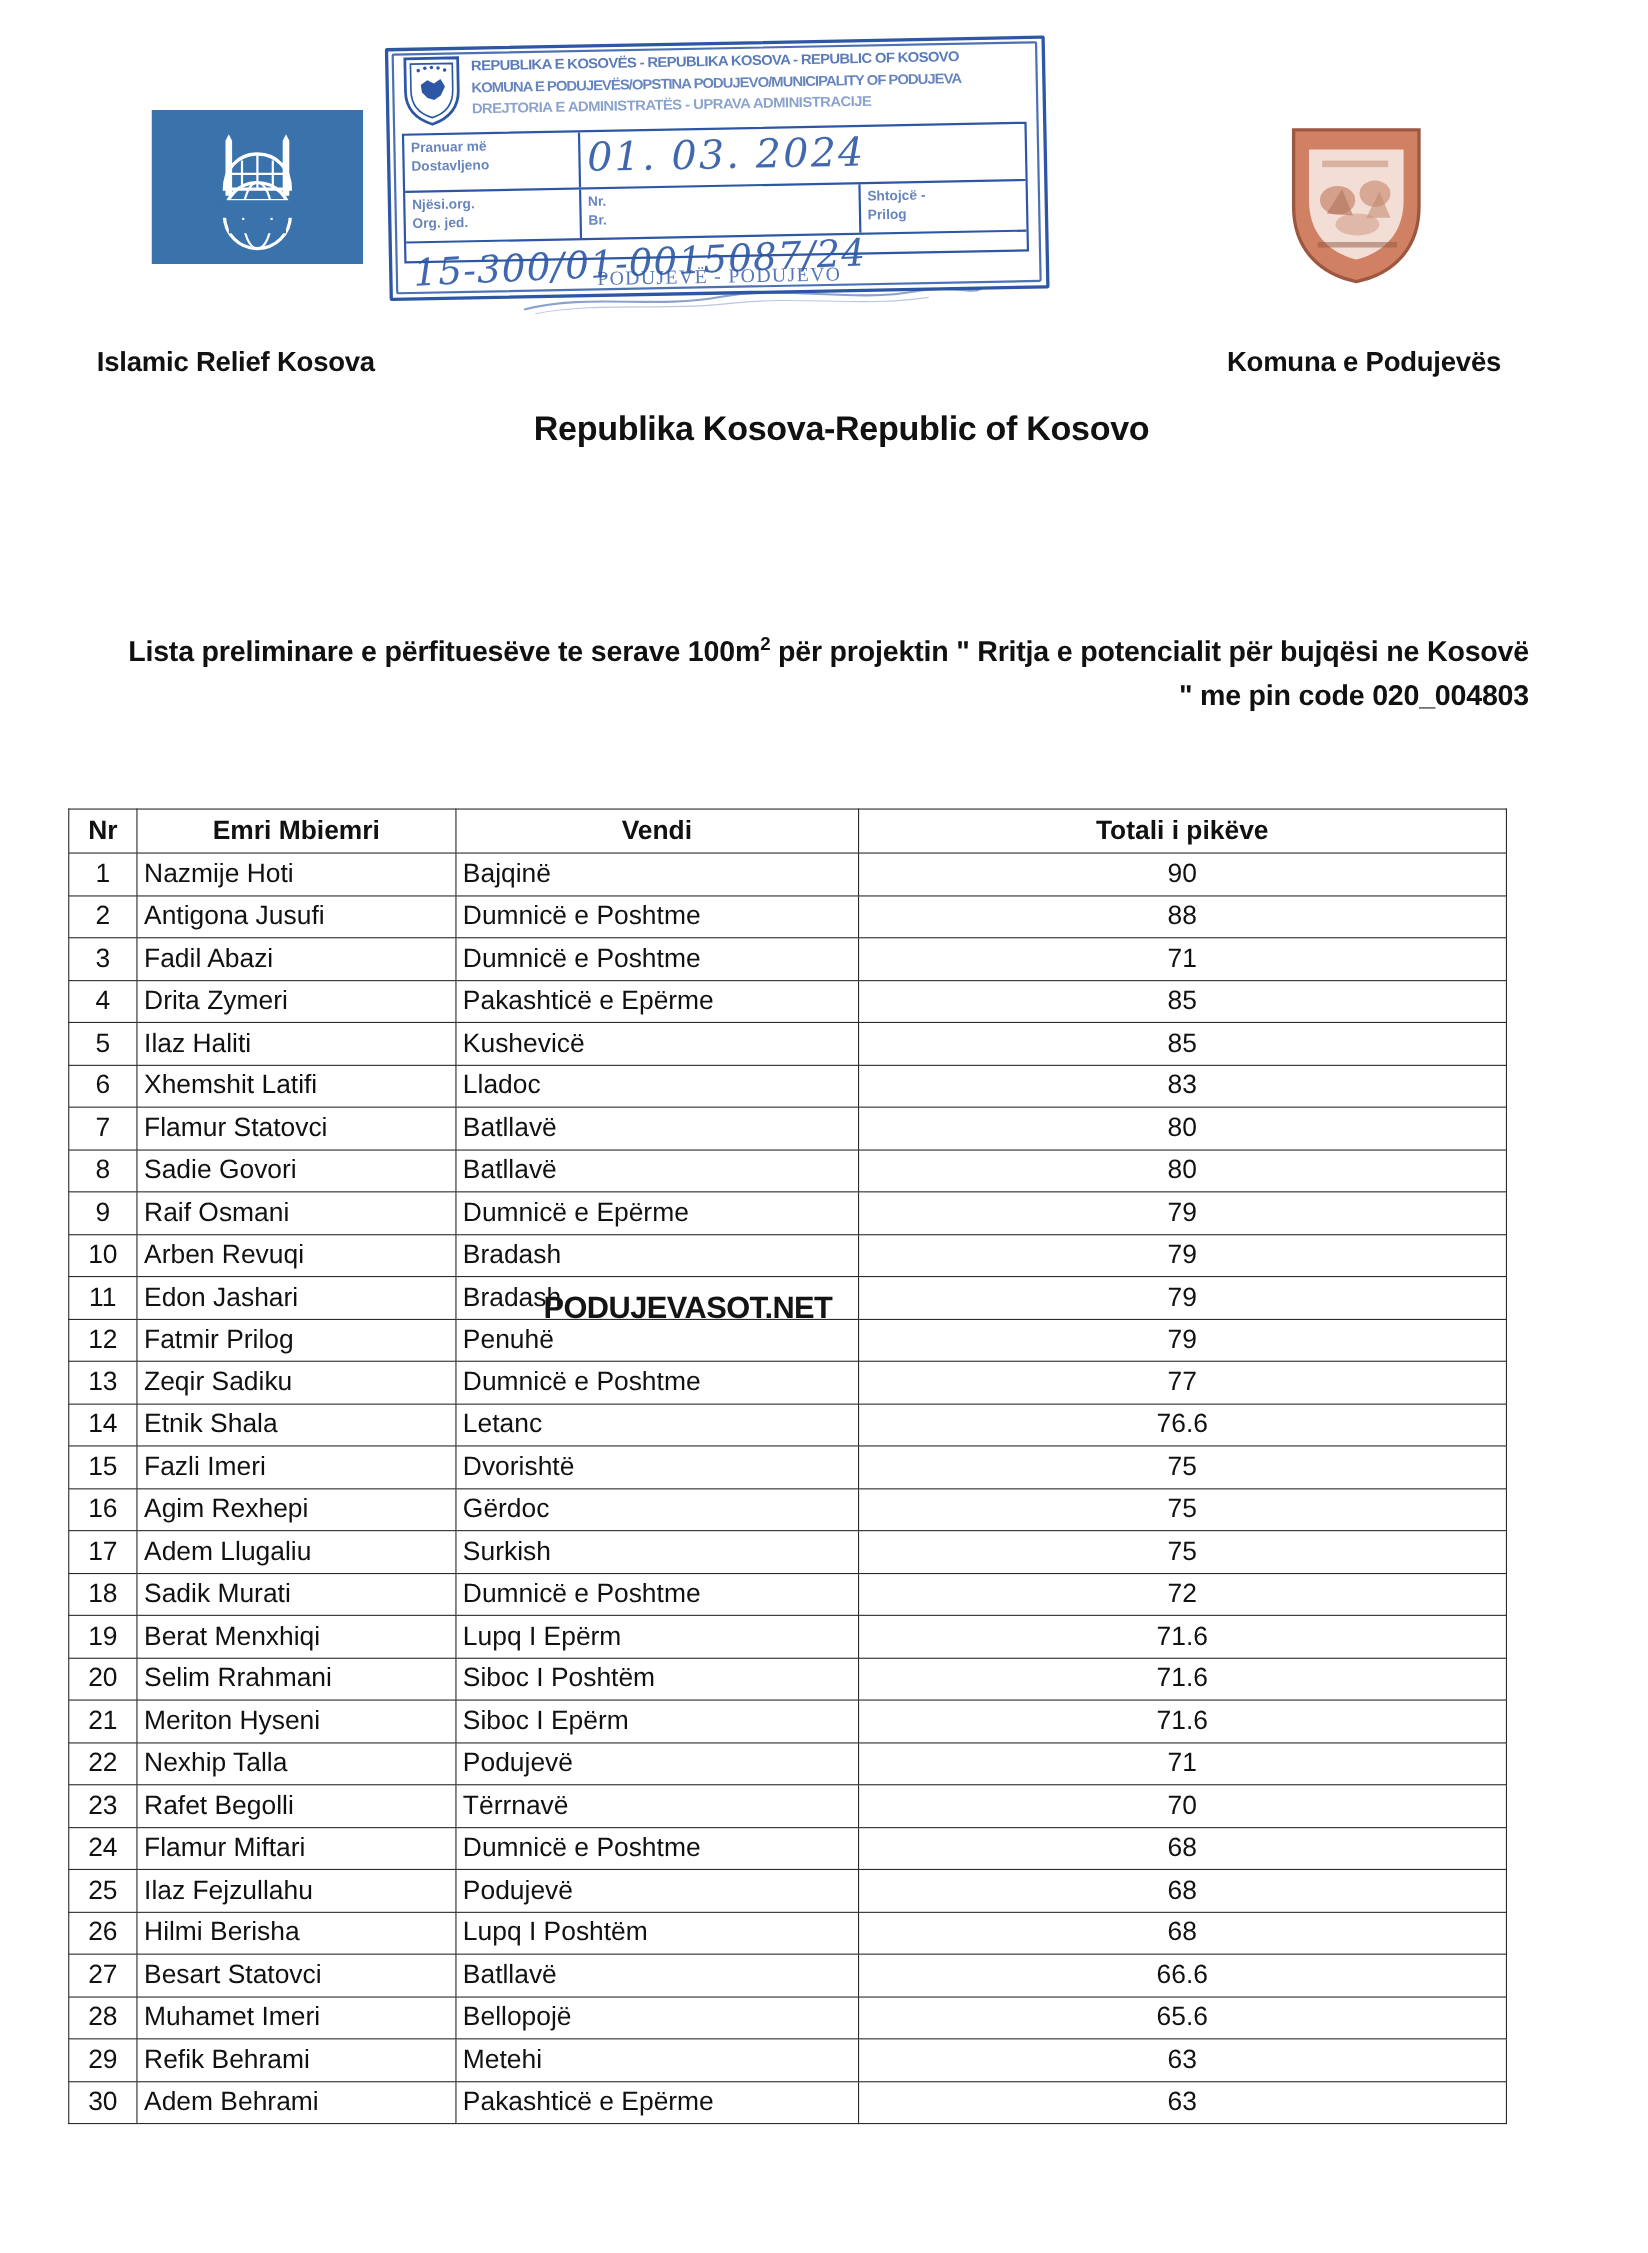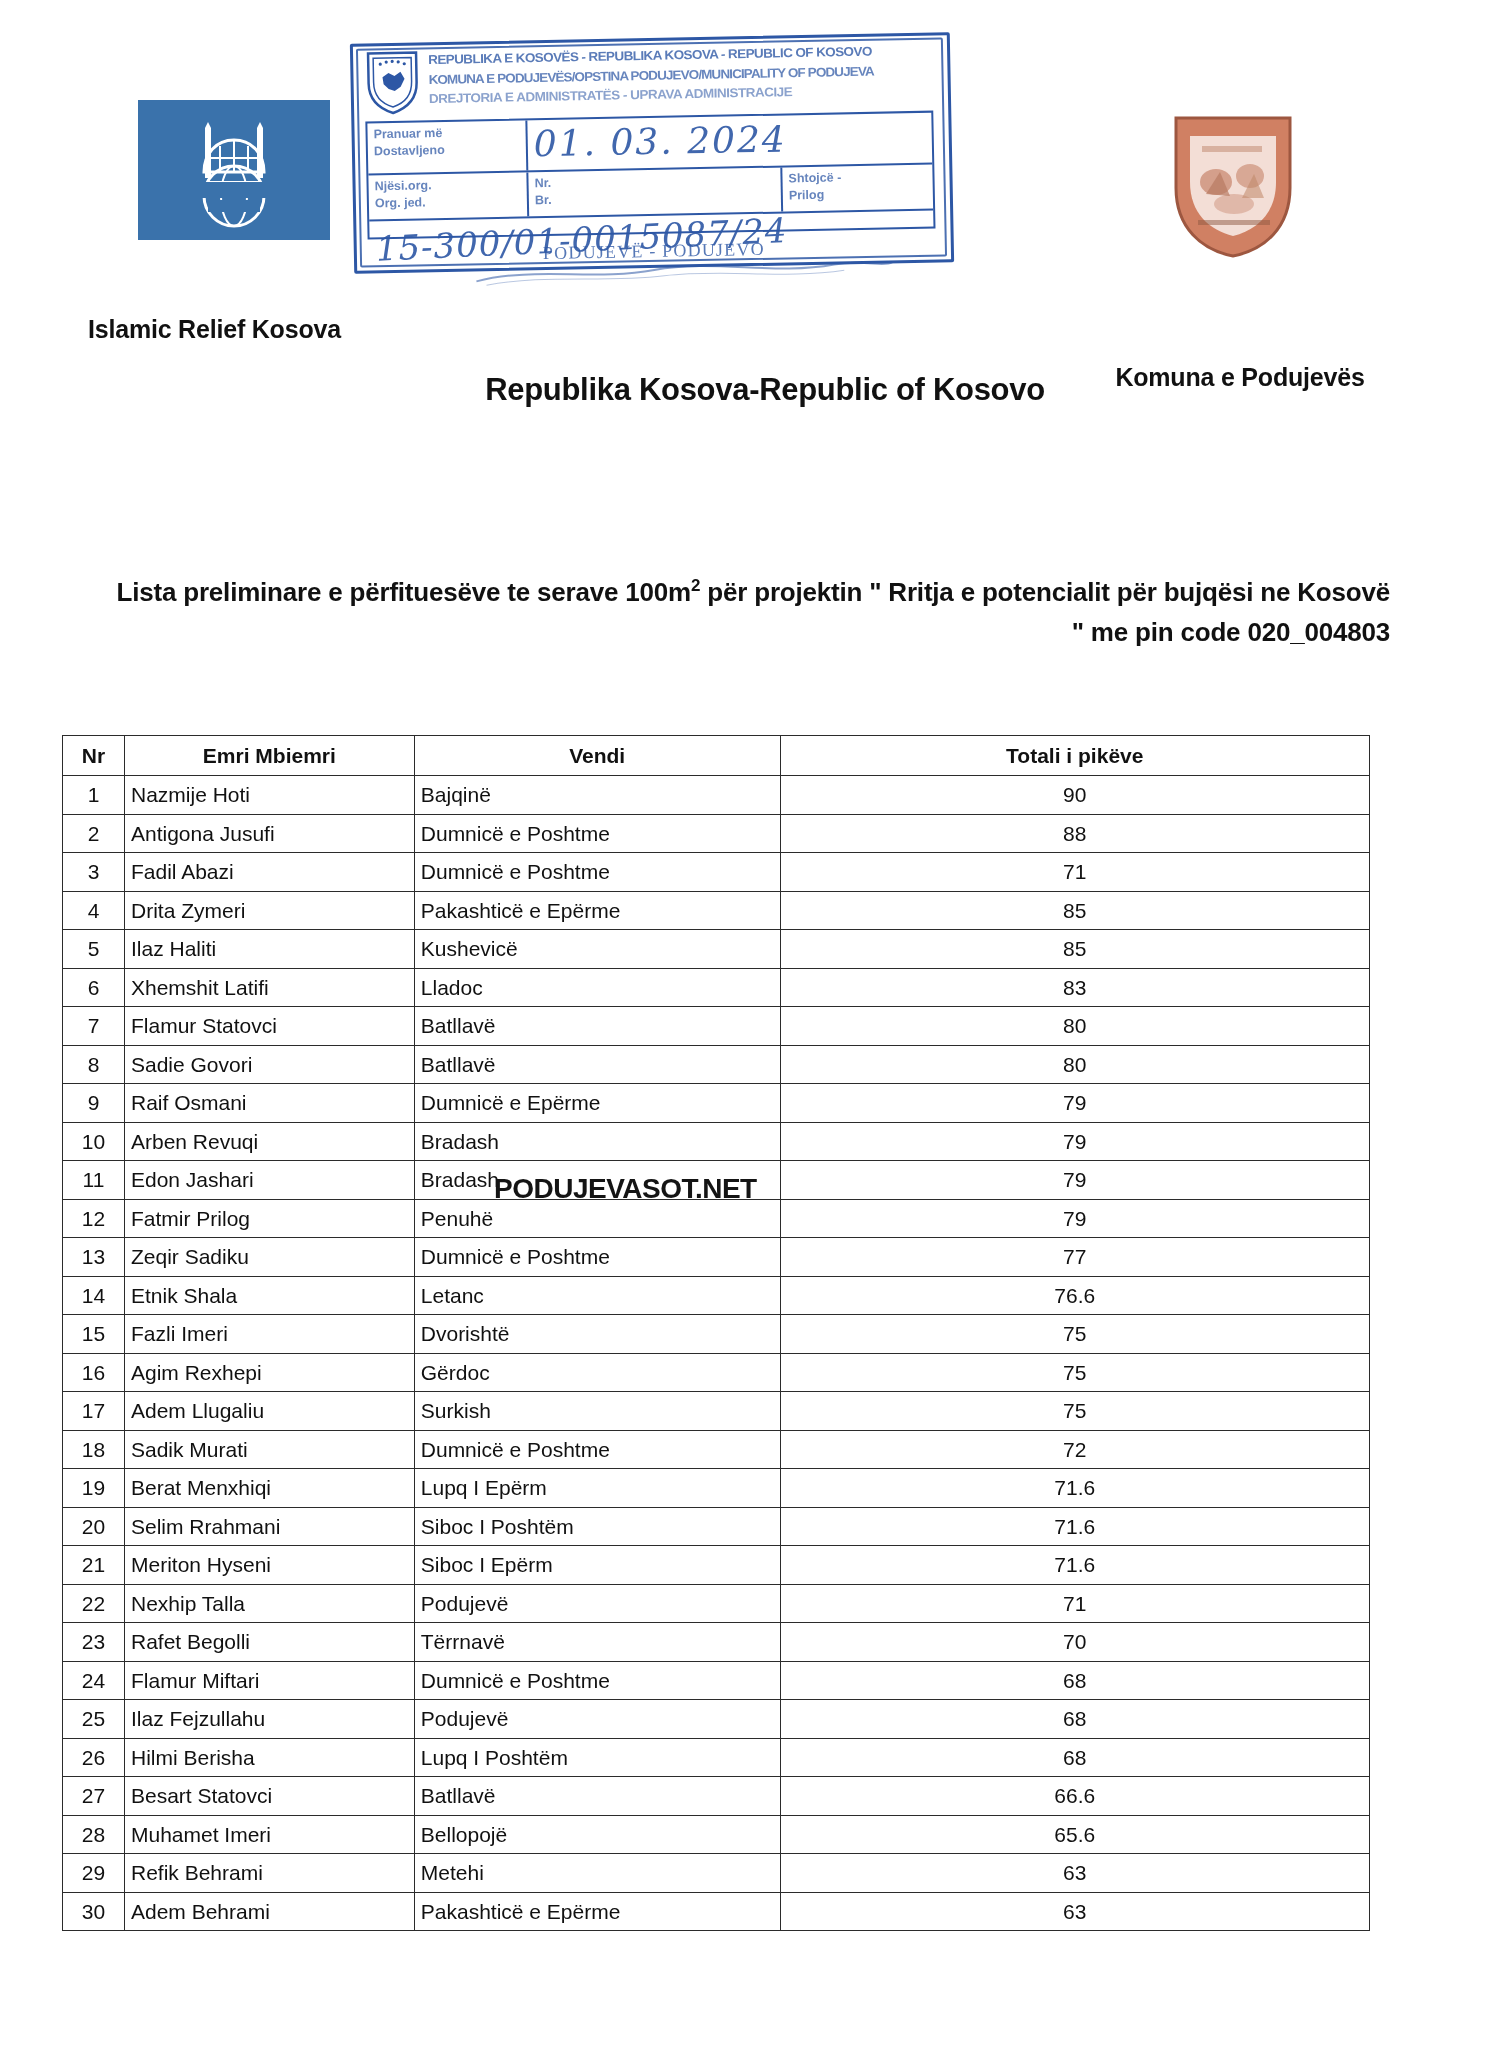--- a/index.html
+++ b/index.html
@@ -59,21 +59,20 @@
   .km-caption {
     position: absolute;
     left: 1090px;
     top: 315px;
     width: 300px;
     text-align: center;
     font-weight: bold;
     font-size: 25px;
     letter-spacing: -0.2px;
     color: #111;
-    margin-top: 48px;
   }
 
   
   .stamp {
     position: absolute;
     left: 352px;
     top: 38px;
     width: 600px;
     height: 230px;
     color: #2d57a5;
@@ -195,21 +194,21 @@
   
   .table-wrap {
     position: absolute;
     left: 62px;
     top: 735px;
     width: 1308px;
   }
   table.list {
     width: 100%;
     border-collapse: collapse;
-    font-size: 21px;
+    font-size: 24px;
   }
   table.list th, table.list td {
     border: 1px solid #2b2b2b;
     height: 38.5px;
     padding: 0 6px;
     font-weight: normal;
     line-height: 1;
   }
   table.list th {
     font-weight: bold;

